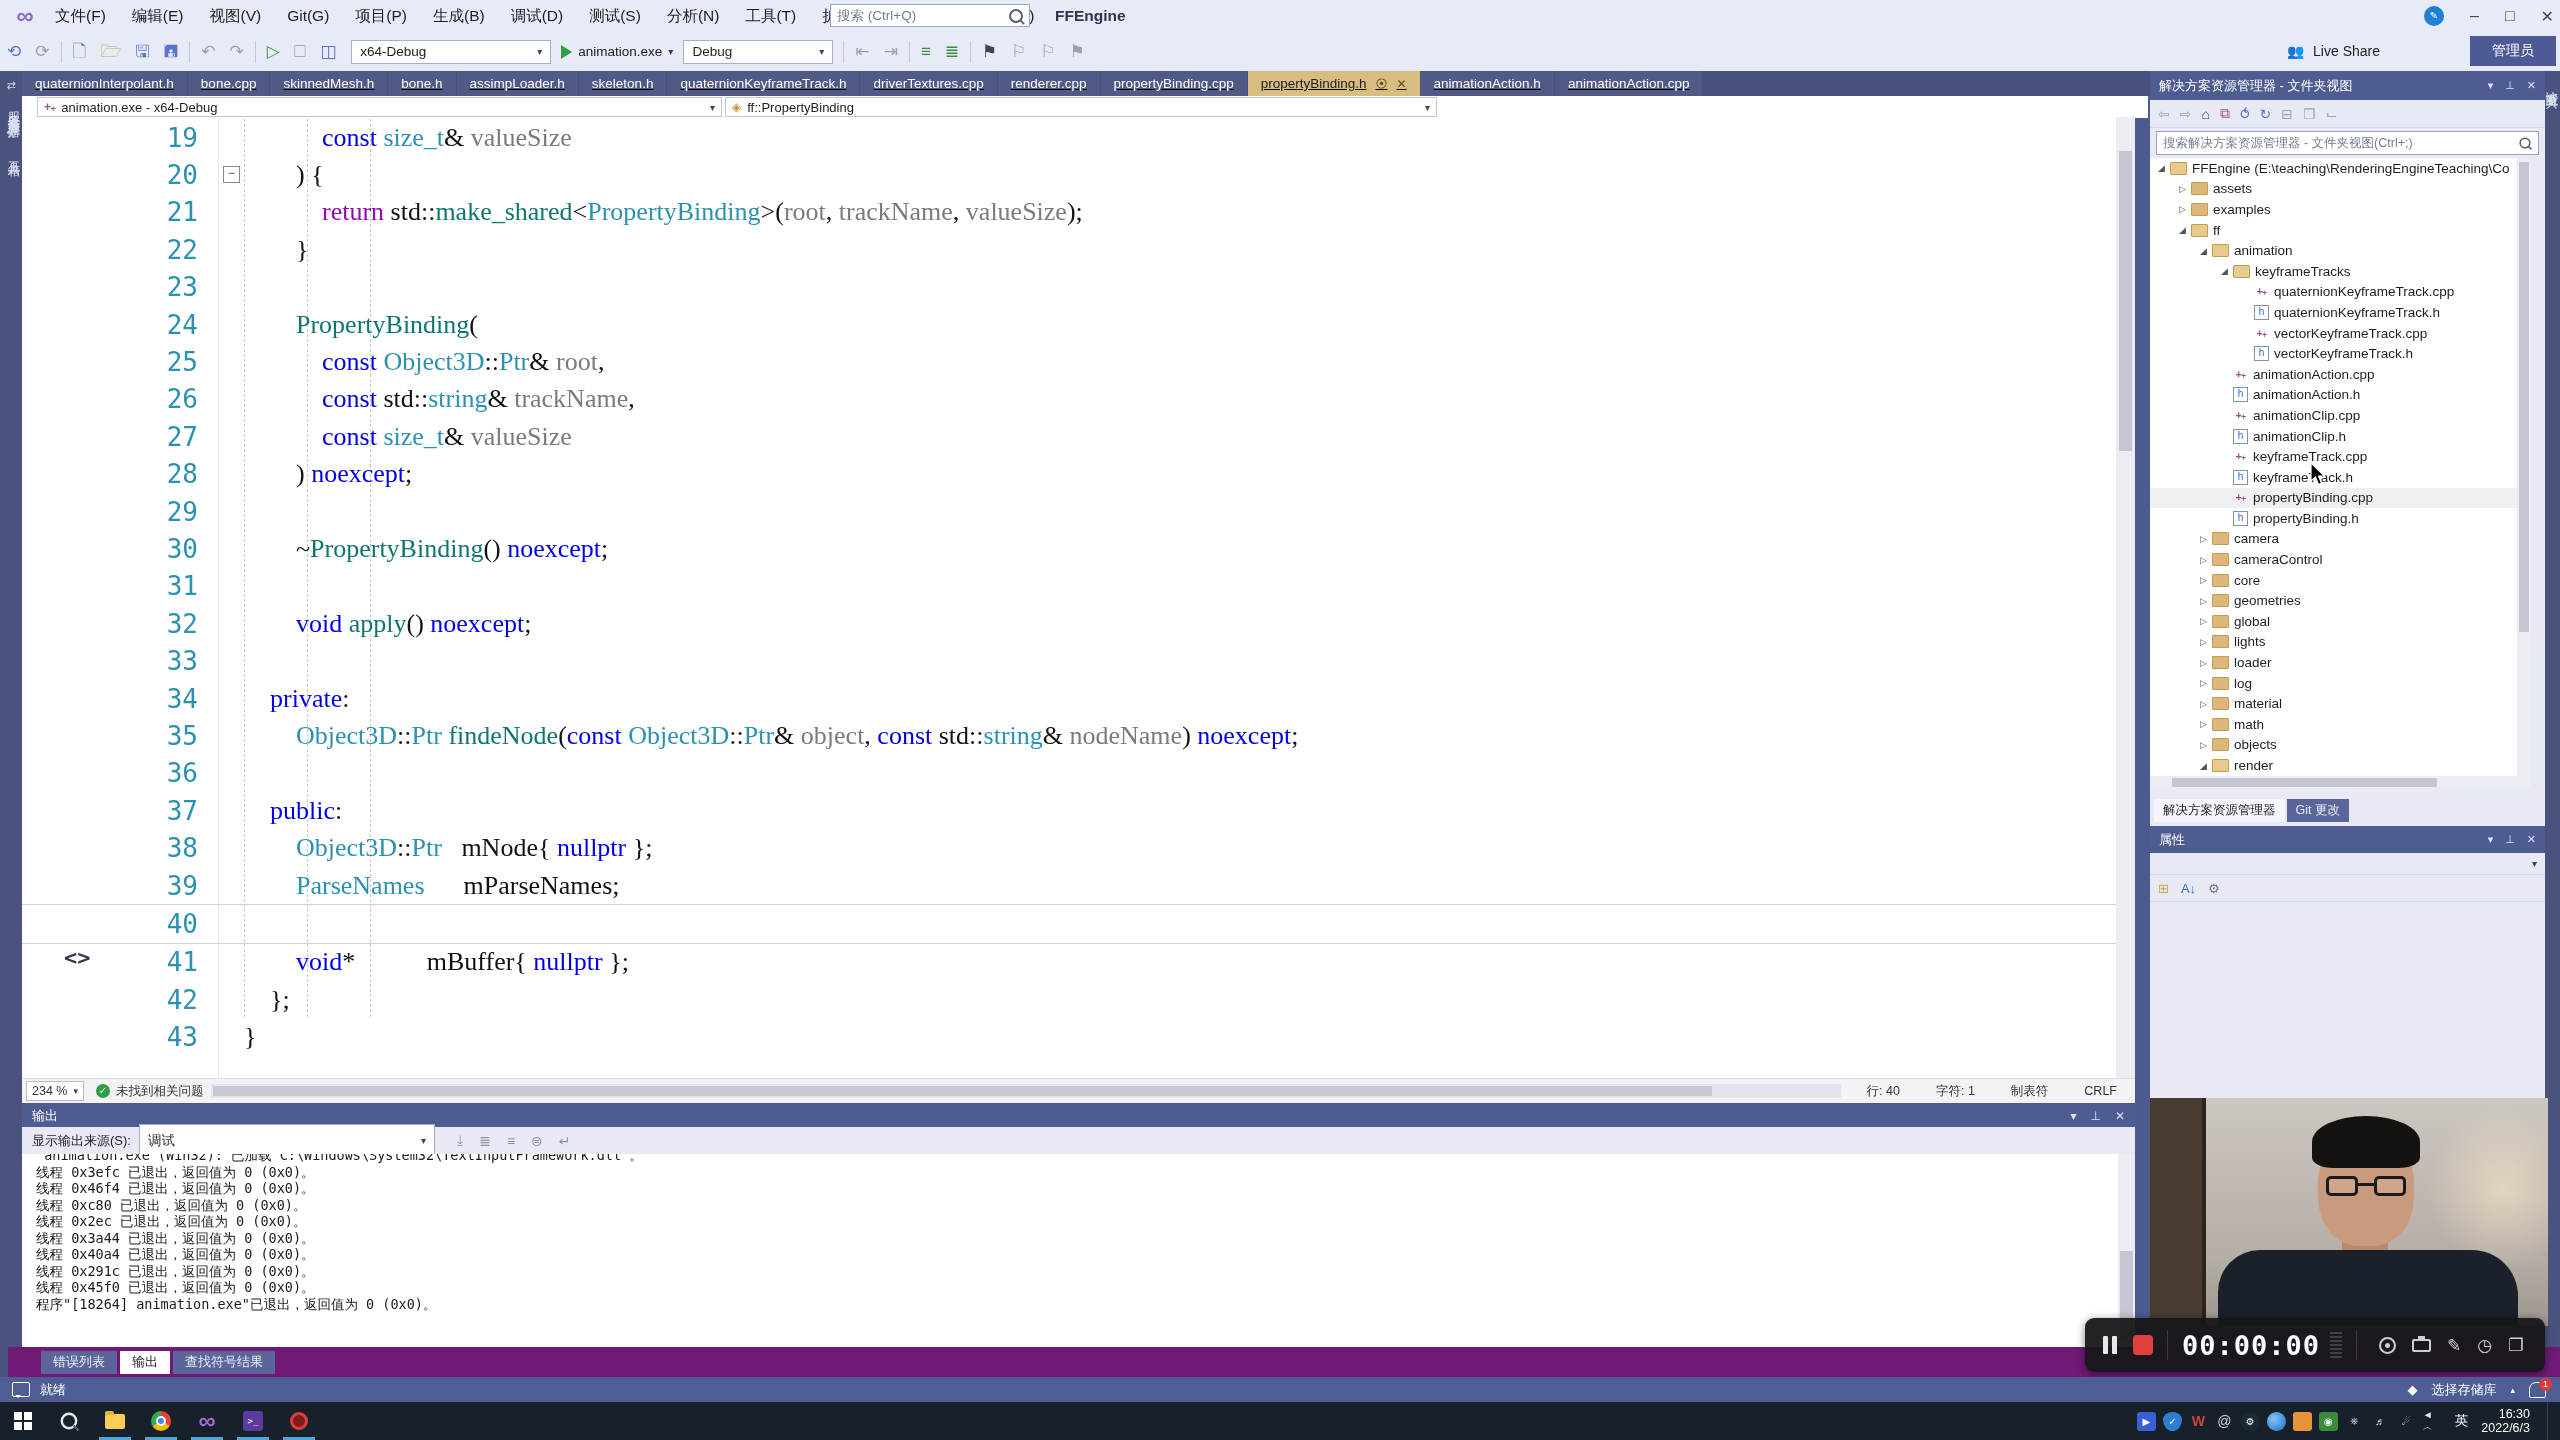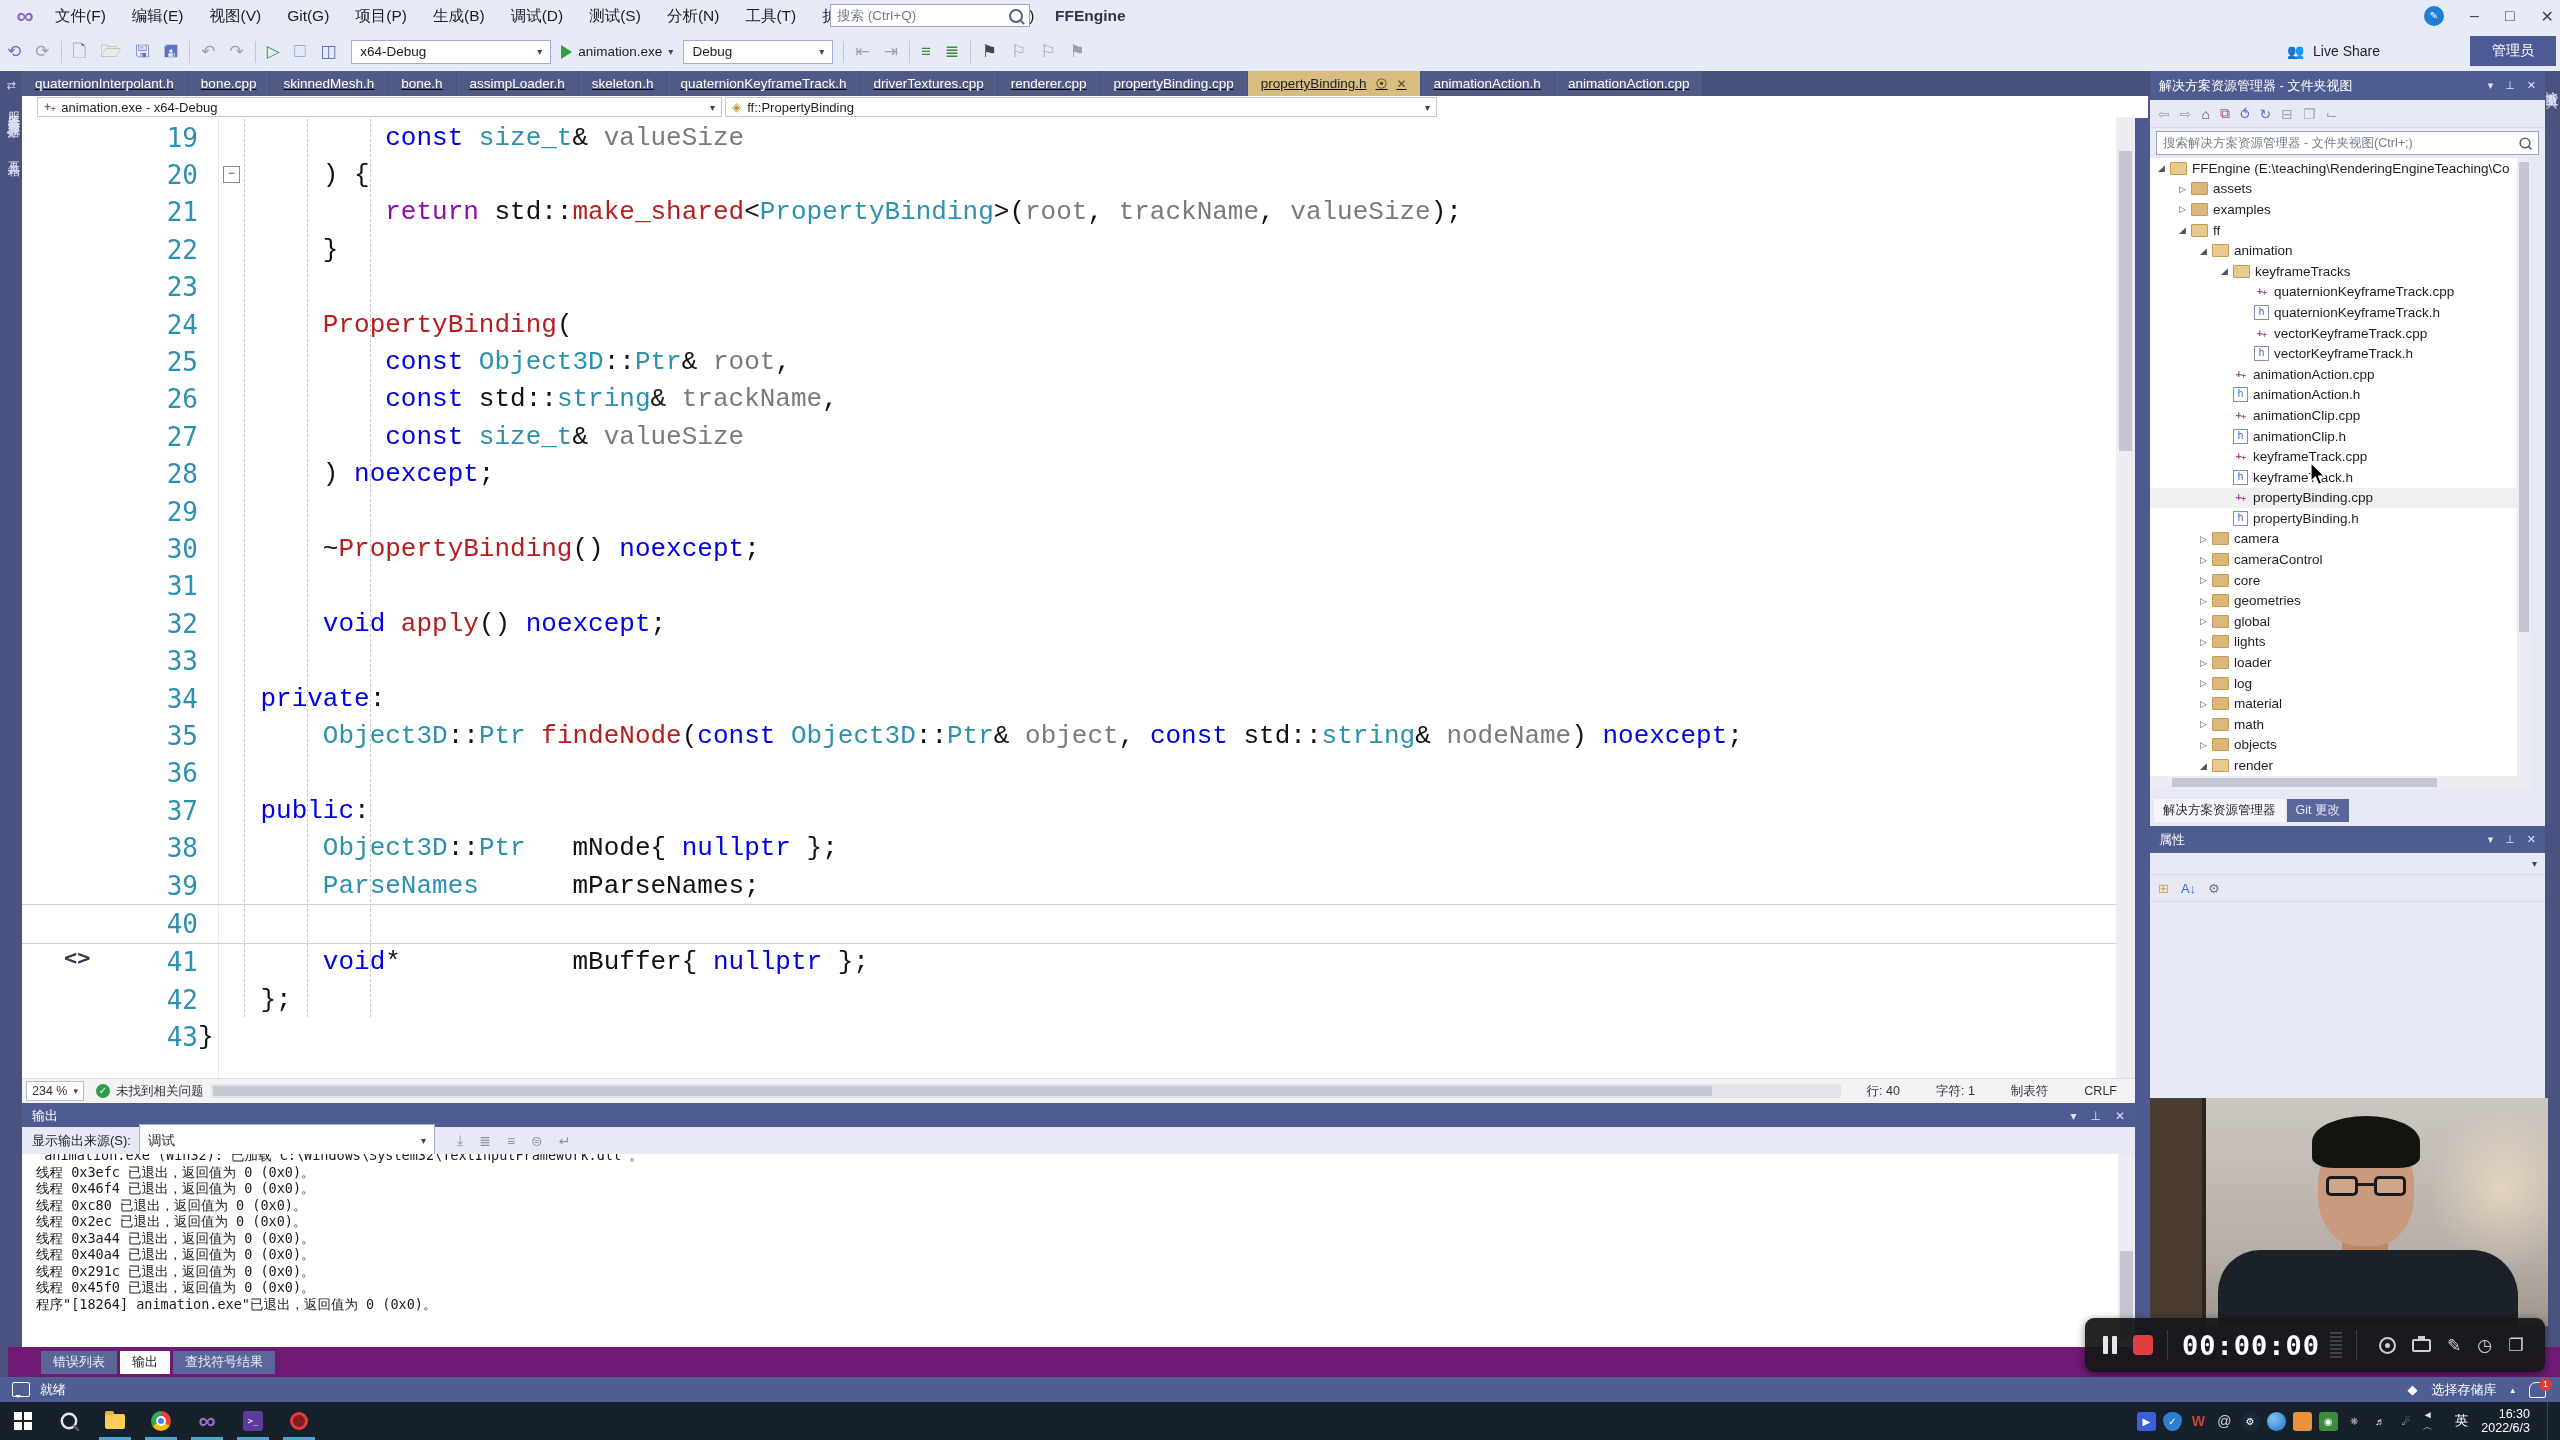--- a/index.html
+++ b/index.html
@@ -47,23 +47,23 @@
   #leftstrip{left:0;}
   #rightstrip{left:2545px;width:15px;}
   .vtab{writing-mode:vertical-rl;font-size:12.5px;letter-spacing:2px;margin:10px auto;display:block;text-align:center;width:100%;color:#dfe3f4;}
   .vicon{display:block;text-align:center;font-size:11px;margin-top:8px;color:#cfd5ea;}
   
   #editor{left:22px;top:117px;width:2113px;height:961px;background:#fff;overflow:hidden;}
   #code-lines{position:absolute;left:0;top:2px;width:100%;}
   .line{position:relative;height:37.4px;display:flex;align-items:center;}
   .line .ln{width:176px;text-align:right;color:#2b91af;flex:0 0 auto;
     font-family:"DejaVu Sans Mono","Liberation Mono",monospace;font-size:26px;}
-  .line .code{white-space:pre;font-family:Liberation Mono, monospace;font-size:26px;text-align:center;}
+  .line .code{white-space:pre;font-family:Liberation Serif, serif;font-size:26px;margin-left:46px;text-align:center;}
   .line.current{border-top:1.5px solid #d0d0da;border-bottom:1.5px solid #d0d0da;}
-  .c-kw{color:#0000e8}.c-ty{color:#2b91af}.c-fn{color:#b91c1c}.c-ctrl{color:#9408b0}.c-id{color:#7a7a7a}.c-pl{color:#111}
+  .c-kw{color:#0000e8}.c-ty{color:#2b91af}.c-fn{color:#0f766e}.c-ctrl{color:#9408b0}.c-id{color:#7a7a7a}.c-pl{color:#111}
   .iguide{position:absolute;top:2px;width:0;border-left:1px dashed #c9c9c9;height:898px;}
   #fold-div{position:absolute;left:196px;top:0;height:961px;border-left:1px solid #e8e8e8;}
   #fold-box{position:absolute;left:201px;width:15px;height:15px;border:1px solid #8a8a8a;background:#fff;color:#444;
     font-size:12px;line-height:13px;text-align:center;}
   #margin-glyph{position:absolute;left:42px;font-size:22px;font-weight:bold;color:#33394d;
     font-family:"DejaVu Sans Mono",monospace;}
   #ed-vscroll{position:absolute;right:0;top:0;width:19px;height:961px;background:#ececf2;}
   #ed-vthumb{position:absolute;left:3px;top:34px;width:13px;height:300px;background:#c4c6d4;}
   
   #ed-status{left:22px;top:1078px;width:2113px;height:24px;background:#f3f3f7;border-top:1px solid #dcdce6;

